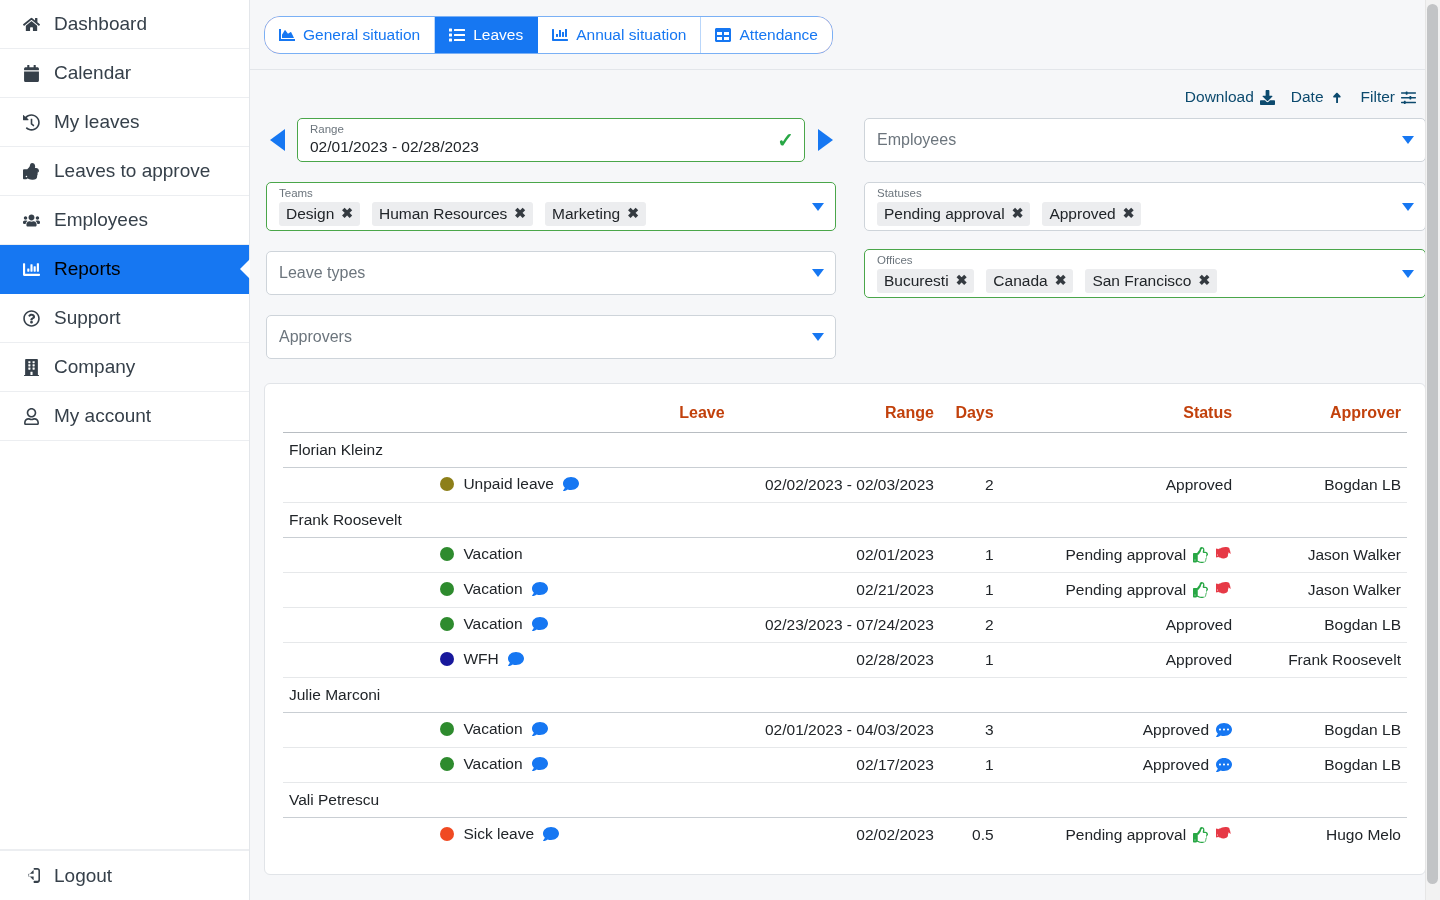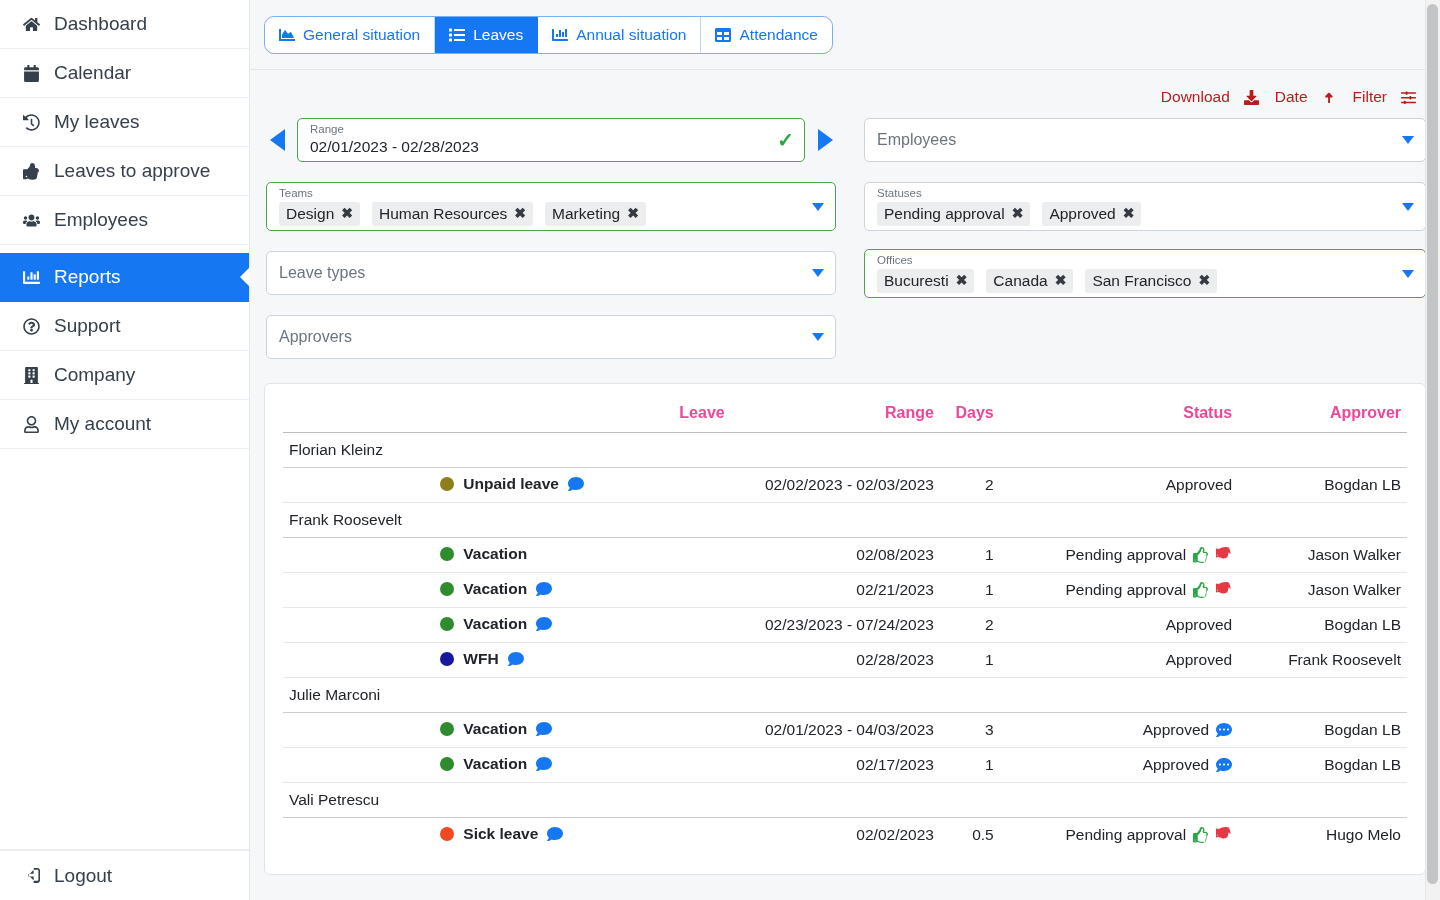--- a/index.html
+++ b/index.html
@@ -34,23 +34,22 @@
   }
   .nav-item:first-child { border-top: 0; }
   .nav-item .nav-ico {
     width: 19px; height: 19px;
     display: inline-flex; align-items: center; justify-content: center;
     color: #36404a; flex: 0 0 19px;
   }
   .nav-item .nav-ico svg { width: 17px; height: 17px; fill: currentColor; }
   .nav-item.active {
     background: #1677f2;
-    color: #ffffff;
+    color: #000000;
     border-bottom-color: #1677f2;
-    margin-top: 8px;
   }
   .nav-item.active .nav-ico { color: #ffffff; }
   .nav-item.active::after {
     content: "";
     position: absolute;
     right: -1px; top: 50%;
     transform: translateY(-50%);
     width: 0; height: 0;
     border-top: 10px solid transparent;
     border-bottom: 10px solid transparent;
@@ -72,21 +71,21 @@
   .tabbar {
     height: 70px;
     background: #f6f7f9;
     border-bottom: 1px solid #e3e6ea;
     display: flex; align-items: center;
     padding-left: 14px;
   }
   .tabs {
     display: flex;
     border: 1px solid #7ab0f5;
-    border-radius: 10px;
+    border-radius: 16px;
     overflow: hidden;
     height: 38px;
     background: #fca5a5;
   }
   .tab {
     display: flex; align-items: center; gap: 8px;
     padding: 0 14px;
     font-size: 15.5px;
     color: #1677f2;
     background: #ffffff;
@@ -104,22 +103,22 @@
     overflow: hidden;
   }
 
   .toolbar {
     display: flex; justify-content: flex-end; align-items: center;
     gap: 16px;
     padding: 16px 10px 10px 0;
     height: 48px;
   }
   .toolbar-action {
-    display: inline-flex; align-items: center; gap: 14px;
-    color: #b91c1c; font-size: 15.5px; cursor: pointer;
+    display: inline-flex; align-items: center; gap: 6px;
+    color: #0c4a6e; font-size: 15.5px; cursor: pointer;
   }
   .toolbar-action svg { width: 15px; height: 15px; fill: currentColor; }
 
   
   .filters {
     display: grid;
     grid-template-columns: 570px 1fr;
     column-gap: 28px;
     padding-left: 2px;
   }
@@ -178,21 +177,21 @@
   
   .card {
     background: #ffffff;
     border: 1px solid #e1e4e8;
     border-radius: 6px;
     margin-top: 24px;
     padding: 16px 18px 22px 18px;
   }
   table.report { width: 100%; border-collapse: collapse; }
   table.report th {
-    font-size: 16px; font-weight: bold; color: #ec4899;
+    font-size: 16px; font-weight: bold; color: #c2410c;
     padding: 4px 6px 10px 6px;
     text-align: right;
     border-bottom: 1px solid #b8bdc2;
     white-space: nowrap;
   }
   th.c-empty { width: 155px; }
   th.c-leave { text-align: left; width: 300px; }
   th.c-range { width: 210px; }
   th.c-days  { width: 60px; }
   th.c-status{ width: 240px; }
@@ -211,21 +210,21 @@
     border-bottom: 1px solid #c9ced3;
     font-size: 15.5px;
     color: #212529;
   }
   tr.leave-row td.leave-cell {
     text-align: left;
     padding-left: 6px;
   }
   tr.last-row td { border-bottom: none; margin-top: 39px; }
 
-  .leave-name { display: inline-flex; align-items: center; gap: 9px; font-weight: bold; }
+  .leave-name { display: inline-flex; align-items: center; gap: 9px; }
   .dot { width: 14px; height: 14px; border-radius: 50%; display: inline-block; flex:0 0 14px;}
   .status-cell { display: inline-flex; align-items: center; gap: 7px; justify-content: flex-end; }
   .ico-comment { width: 16px; height: 16px; fill: #1677f2; vertical-align: -3px; }
   .ico-up { width: 16px; height: 16px; fill: #28a745; }
   .ico-down { width: 16px; height: 16px; fill: #e63946; }
 
   
   .scrollbar-track {
     position: absolute; right: 0; top: 0; width: 15px; height: 900px;
     background: #f2f2f2; border-left: 1px solid #e6e6e6;
@@ -521,21 +520,21 @@
               </tr>
               <tr class="group-row">
                 <td colspan="6">Frank Roosevelt</td>
               </tr>
               <tr class="leave-row">
                 <td></td>
                 <td class="leave-cell"><span class="leave-name">
                     <span class="dot" style="background: rgb(46, 139, 46);"></span>
                     <span>Vacation</span>
                   </span></td>
-                <td>02/08/2023</td>
+                <td>02/01/2023</td>
                 <td>1</td>
                 <td><span class="status-cell">
                     <span>Pending approval</span>
                     <span style="display: inline-flex; cursor: pointer;">
                       <svg class="ico-up" viewBox="0 0 512 512">
                         <path d="M466.27 286.69C475.04 271.84 480 256 480 236.85c0-44.015-37.218-85.58-85.82-85.58H357.7c4.92-12.81 8.85-28.13 8.85-46.54C366.55 31.35 326.64 0 271.56 0c-61.67 0-58.75 93.41-71.72 106.38-21.33 21.33-46.36 62.81-68.65 81.62H32c-17.67 0-32 14.33-32 32v240c0 17.67 14.33 32 32 32h64c14.84 0 27.34-10.12 30.95-23.84 44.29 1.02 77.57 39.84 144.97 39.84h28.36c70.8 0 125.71-34.45 125.71-98.27 0-9.02-.57-17.6-1.85-25.71 11.04-15.9 16.71-34.49 16.71-54.72 0-6.65-.56-13.11-1.67-19.35 10.19-18.61 13.1-39.13 7.09-59.26zM64 432a16 16 0 1 1 0-32 16 16 0 0 1 0 32zm337.46-76.43c6.5 14.16 8.26 38.1-3.65 50.93 3.96 20.48-1.19 35.43-7.07 43.12-2.12 2.77 5.04 22.38-15.08 22.38H256c-30.49 0-70.93-23.37-104-34V244h16c19.69 0 43.72-57.12 65.14-78.53 20.86-20.86 22.47-48.87 28.23-69.98C268.15 72.04 292.79 48 302.7 48c17.02 0 31.85 24.39 12.56 81.82-10.6 31.55-5.4 61.45 21.59 61.45h57.33c22.22 0 37.76 21.34 37.76 41.27 0 10.84-6.04 22.76-15.04 28.36 7.1 8.49 13.36 26.62 4.16 42.34 9.29 11.7 11.05 31.4.4 52.33z"></path>
                       </svg>
                     </span>
                     <span style="display: inline-flex; cursor: pointer;">
                       <svg class="ico-down" viewBox="0 0 512 512">

